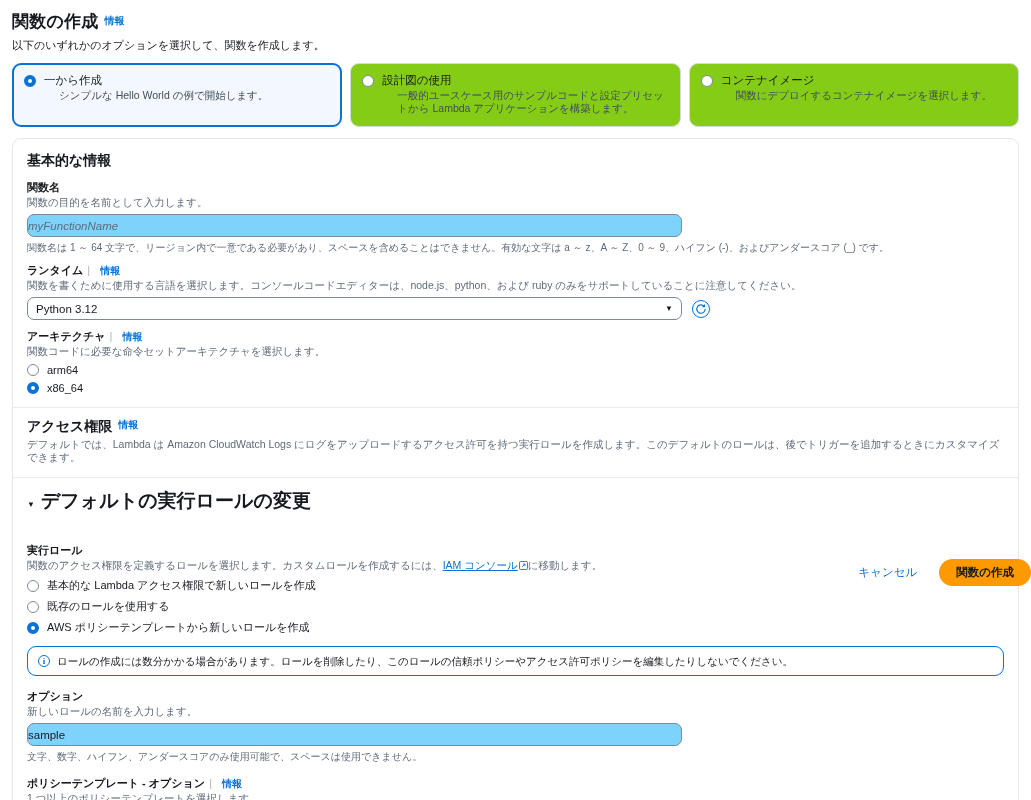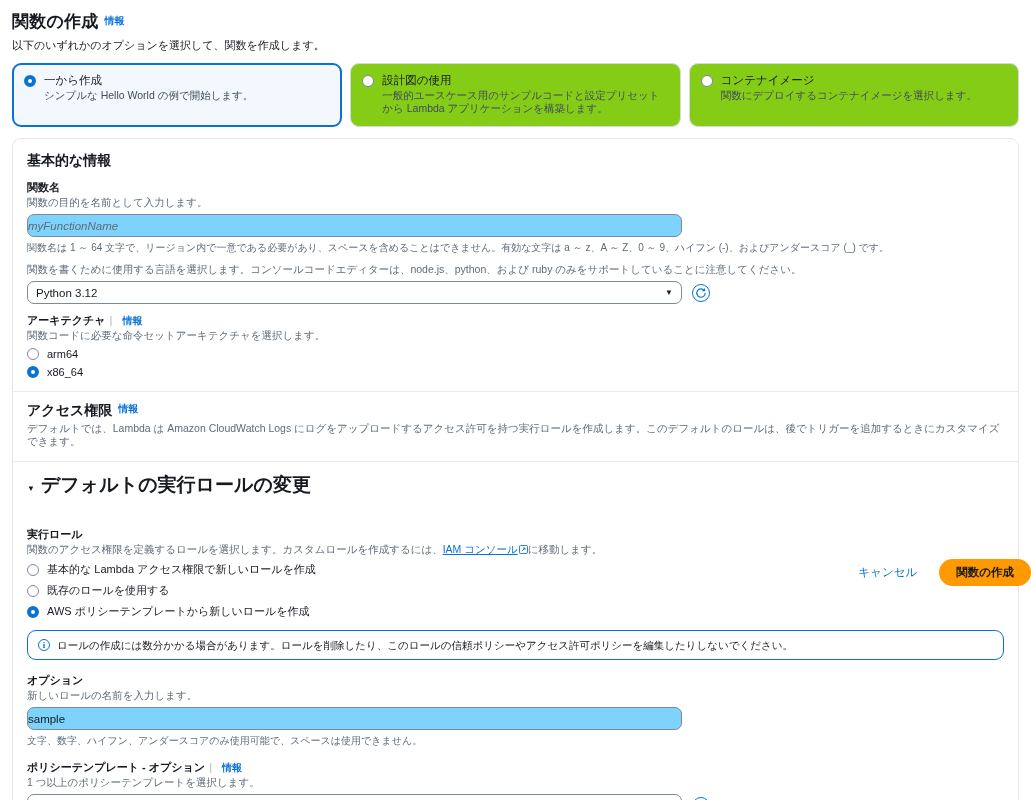--- a/index.html
+++ b/index.html
@@ -50,21 +50,21 @@
   .card-row { display: flex; align-items: flex-start; gap: 8px; }
   .radio {
     width: 12px; height: 12px; border-radius: 50%;
     border: 1px solid #7d8998; background: #fff;
     flex: 0 0 auto; margin-top: 2px; position: relative;
   }
   .radio.on { border: 4px solid #0972d3; background: #fff; }
   .card-title { font-size: 11.5px; color: #16191f; line-height: 14px; }
   .card-desc {
     font-size: 10.5px; color: #414d5c; line-height: 13px;
-    margin: 2px 0 0 20px;
+    margin: 2px 0 0 35px;
   }
 
   
   .panel {
     margin: 11px 12px 0 12px;
     border: 1px solid #e4e7ea;
     border-radius: 9px;
     background: #ffffff;
     padding: 12px 14px 14px 14px;
   }
@@ -196,20 +196,23 @@
     <div class="panel-h2">基本的な情報</div>
 
     <div class="field">
       <div class="label">関数名</div>
       <div class="desc">関数の目的を名前として入力します。</div>
       <input type="text" placeholder="myFunctionName" style="">
       <div class="hint">関数名は 1 ～ 64 文字で、リージョン内で一意である必要があり、スペースを含めることはできません。有効な文字は a ～ z、A ～ Z、0 ～ 9、ハイフン (-)、およびアンダースコア (_) です。</div>
     </div>
 
     <div class="field">
+      <div class="label">
+        <span>ランタイム</span><span class="sep">|</span><span class="info-link" style="vertical-align:0">情報</span>
+      </div>
       <div class="desc">関数を書くために使用する言語を選択します。コンソールコードエディターは、node.js、python、および ruby のみをサポートしていることに注意してください。</div>
       <div class="select-row">
         <div class="select">
           <span>Python 3.12</span>
           <span class="caret">▼</span>
         </div>
         <div class="refresh">
           <svg width="12" height="12" viewBox="0 0 12 12" aria-hidden="true">
             <path d="M9.2 3.3A4.2 4.2 0 1 0 10.2 6" fill="none" stroke="#0972d3" stroke-width="1.2"></path>
             <path d="M9.5 1.6 L9.5 3.7 L7.4 3.7" fill="none" stroke="#0972d3" stroke-width="1.2"></path>

